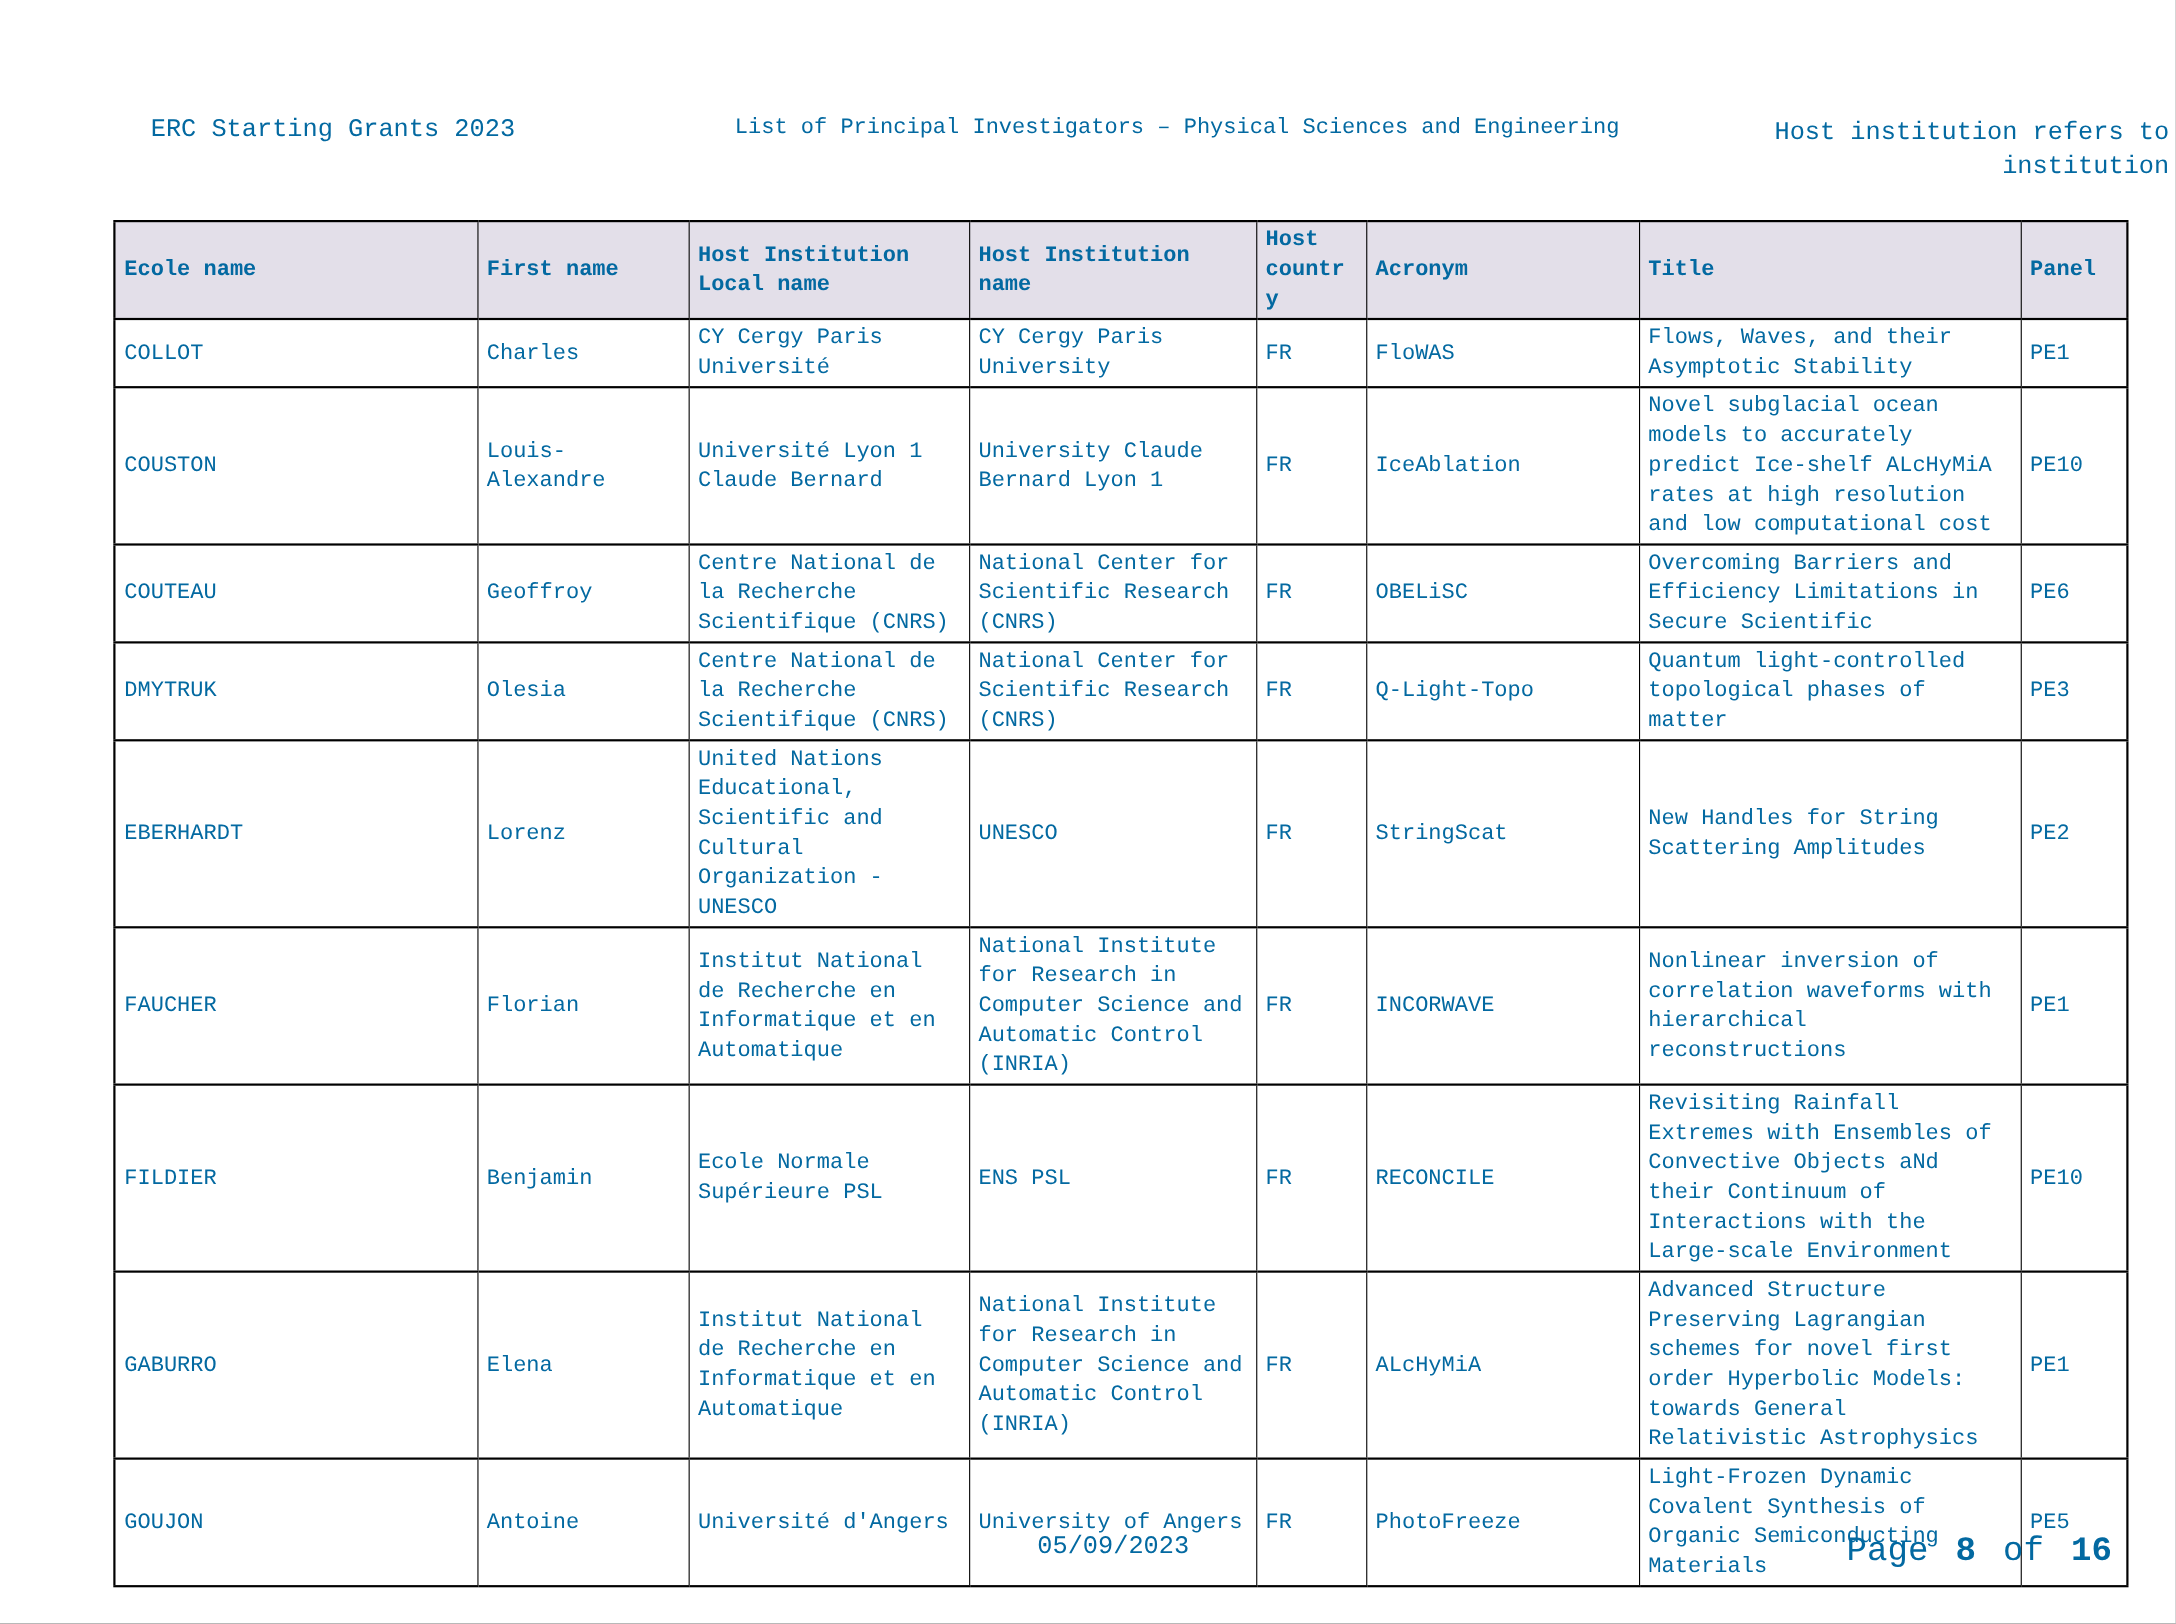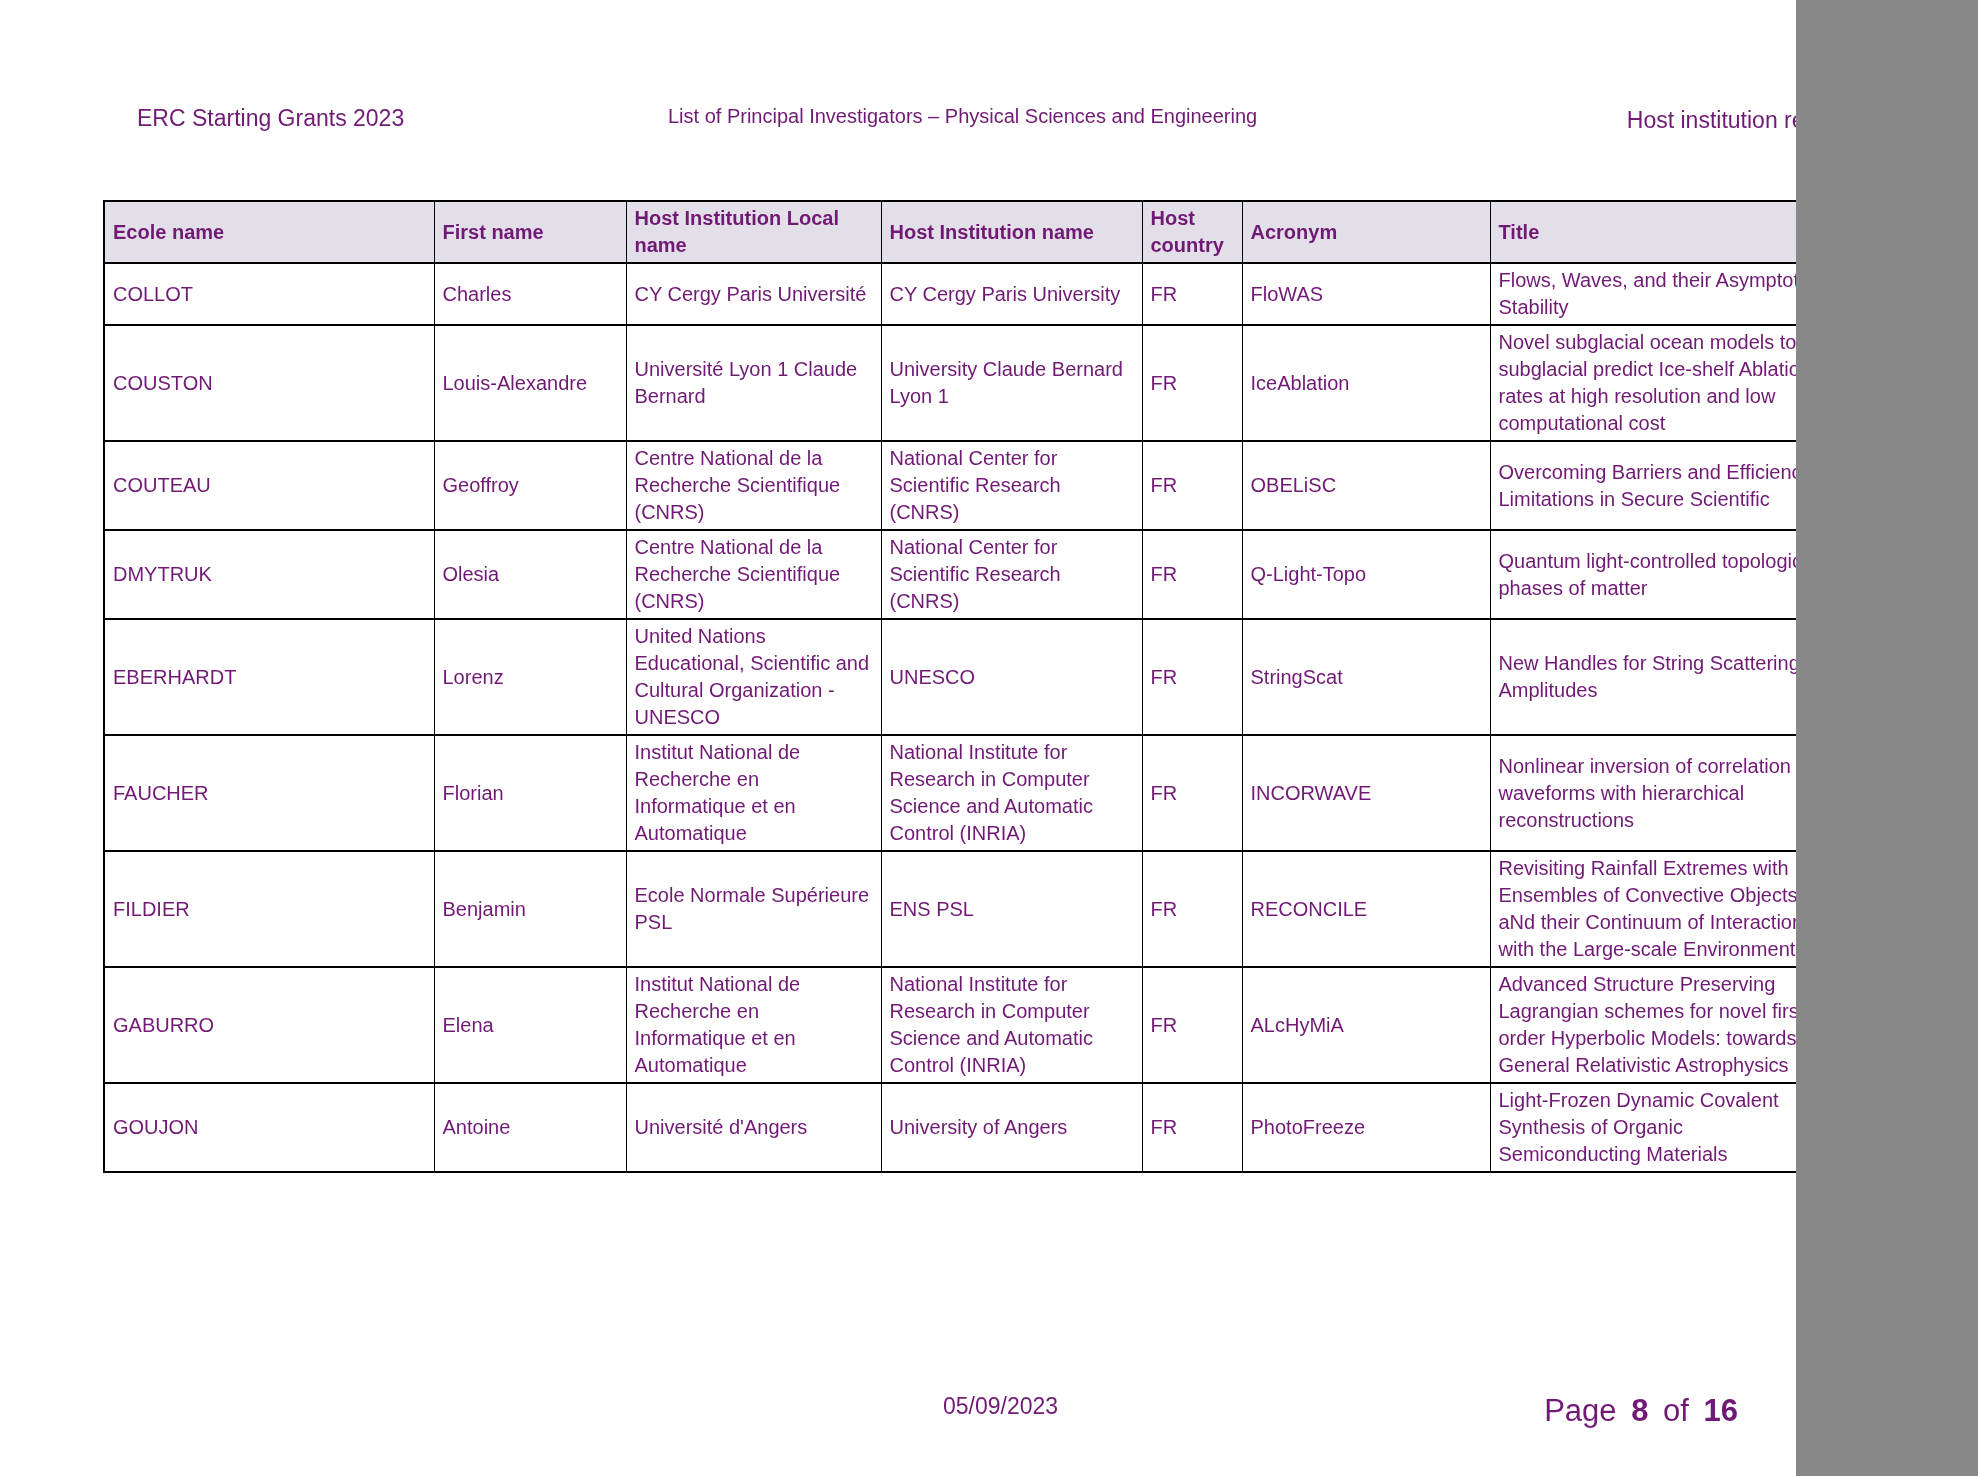--- a/index.html
+++ b/index.html
@@ -1,21 +1,21 @@
 <!DOCTYPE html>
 <html><head>
 <meta charset="utf-8">
 <style>
   html,body{margin:0;padding:0;background:#888;}
   .page{
     position:relative;
-    width:1796px;height:1476px;
+    width:1978px;height:1476px;
     background:#ffffff;
-    font-family:Liberation Sans, sans-serif;
-    color:#701a75;
+    font-family:Liberation Mono, monospace;
+    color:#0369a1;
     overflow:hidden;
   }
   
   .hdr-left{position:absolute;left:137px;top:105px;font-size:23px;white-space:nowrap;}
   .hdr-center{position:absolute;left:645px;top:105px;font-size:20px;white-space:nowrap;margin-left:23px;}
   .hdr-right{position:absolute;left:1522px;top:105px;width:450px;font-size:23px;line-height:31px;text-align:right;}
   
   .tbl-wrap{position:absolute;left:103px;top:200px;}
   table.pi{border-collapse:collapse;table-layout:fixed;width:1830px;border:2px solid #000;}
   table.pi th,table.pi td{
@@ -91,21 +91,21 @@
             <td class="col-title">Flows, Waves, and their Asymptotic Stability</td>
             <td class="col-panel">PE1</td>
           </tr>
           <tr>
             <td class="col-last_name">COUSTON</td>
             <td class="col-first_name">Louis-Alexandre</td>
             <td class="col-host_local">Université Lyon 1 Claude Bernard</td>
             <td class="col-host_name">University Claude Bernard Lyon 1</td>
             <td class="col-host_country">FR</td>
             <td class="col-acronym">IceAblation</td>
-            <td class="col-title">Novel subglacial ocean models to subglacial predict Ice-shelf Ablation rates at high resolution and low computational cost</td>
+            <td class="col-title">Novel subglacial ocean models to accurately predict Ice-shelf ALcHyMiA rates at high resolution and low computational cost</td>
             <td class="col-panel">PE10</td>
           </tr>
           <tr>
             <td class="col-last_name">COUTEAU</td>
             <td class="col-first_name">Geoffroy</td>
             <td class="col-host_local">Centre National de la Recherche Scientifique (CNRS)</td>
             <td class="col-host_name">National Center for Scientific Research (CNRS)</td>
             <td class="col-host_country">FR</td>
             <td class="col-acronym">OBELiSC</td>
             <td class="col-title">Overcoming Barriers and Efficiency Limitations in Secure Scientific</td>

